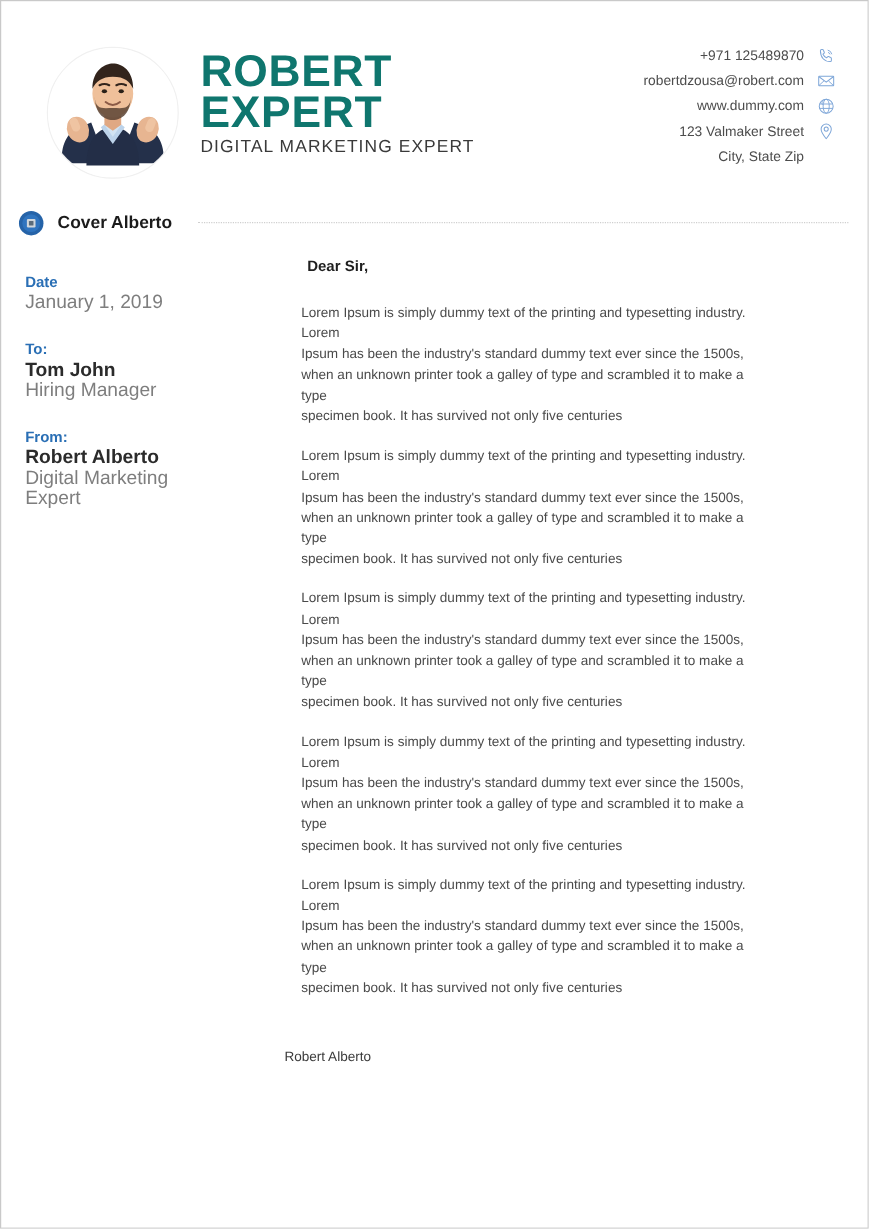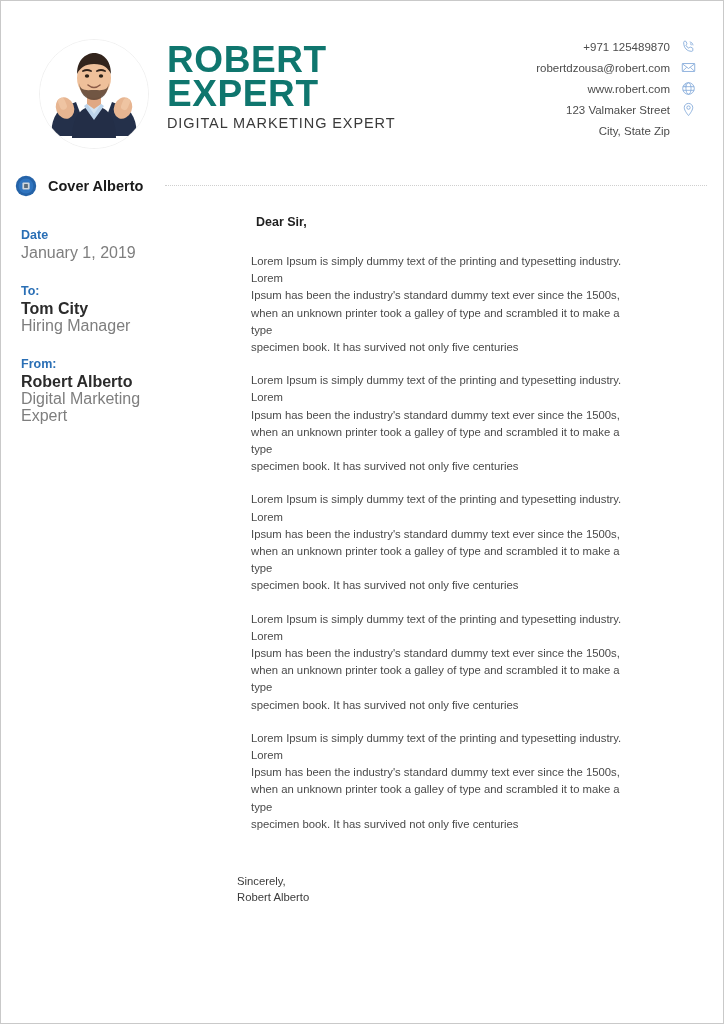--- a/index.html
+++ b/index.html
@@ -249,21 +249,21 @@
         <span class="contact-ico">
           <svg viewBox="0 0 24 24" xmlns="http://www.w3.org/2000/svg">
             <rect x="3.2" y="6.4" width="17.6" height="11.2" rx="0.6" fill="none" stroke="#7ea6d8" stroke-width="1.2"></rect>
             <path d="M3.6 7 L12 13.4 L20.4 7" fill="none" stroke="#7ea6d8" stroke-width="1.2" stroke-linejoin="round"></path>
             <path d="M3.6 17.2 L9.4 11.8 M20.4 17.2 L14.6 11.8" fill="none" stroke="#7ea6d8" stroke-width="1.1"></path>
           </svg>
         </span>
       </div>
 
       <div class="contact-row">
-        <span class="contact-text">www.robert.com</span>
+        <span class="contact-text">www.dummy.com</span>
         <span class="contact-ico">
           <svg viewBox="0 0 24 24" xmlns="http://www.w3.org/2000/svg">
             <circle cx="12" cy="12" r="8.2" fill="none" stroke="#7ea6d8" stroke-width="1.2"></circle>
             <ellipse cx="12" cy="12" rx="3.6" ry="8.2" fill="none" stroke="#7ea6d8" stroke-width="1.1"></ellipse>
             <path d="M4.2 9.4 H19.8 M4.2 14.6 H19.8" fill="none" stroke="#7ea6d8" stroke-width="1.1"></path>
             <path d="M9 5.2 C7 7 6.4 9 7.6 10.4" fill="none" stroke="#7ea6d8" stroke-width="1"></path>
           </svg>
         </span>
       </div>
 
@@ -302,21 +302,21 @@
 
     <div class="meta">
 
       <div class="meta-group">
         <div class="meta-label">Date</div>
         <div class="meta-value">January 1, 2019</div>
       </div>
 
       <div class="meta-group">
         <div class="meta-label">To:</div>
-        <div class="meta-value strong">Tom City</div>
+        <div class="meta-value strong">Tom John</div>
         <div class="meta-value">Hiring Manager</div>
       </div>
 
       <div class="meta-group">
         <div class="meta-label">From:</div>
         <div class="meta-value strong">Robert  Alberto</div>
         <div class="meta-value">Digital Marketing Expert</div>
       </div>
 
     </div>
@@ -349,20 +349,19 @@
             <span class="ln">specimen book. It has survived not only five centuries</span>
           </div>
           <div class="para">
             <span class="ln">Lorem Ipsum is simply dummy text of the printing and typesetting industry. Lorem</span>
             <span class="ln">Ipsum has been the industry's standard dummy text ever since the 1500s,</span>
             <span class="ln">when an unknown printer took a galley of type and scrambled it to make a type</span>
             <span class="ln">specimen book. It has survived not only five centuries</span>
           </div>
         </div>
       <div class="closing">
-        <span class="ln">Sincerely,</span>
         <span class="ln">Robert Alberto</span>
       </div>
     </div>
 
   </div>
 
 </div>
 
 </body></html>

